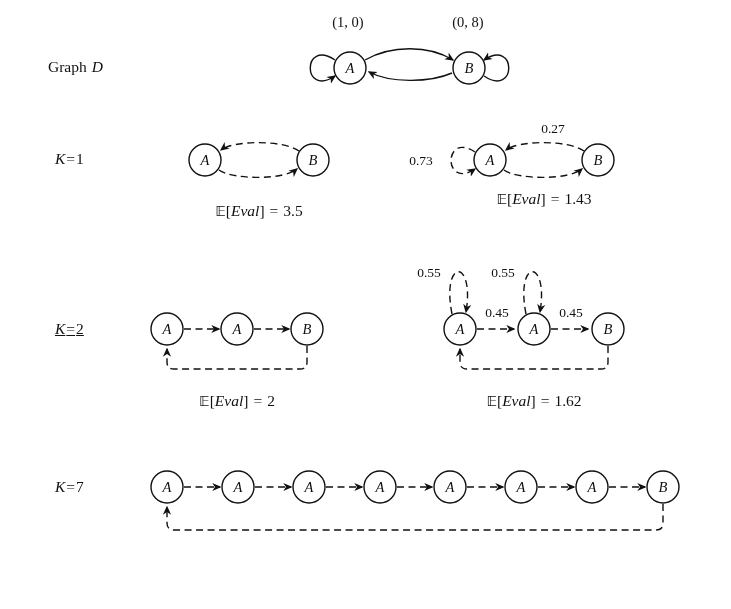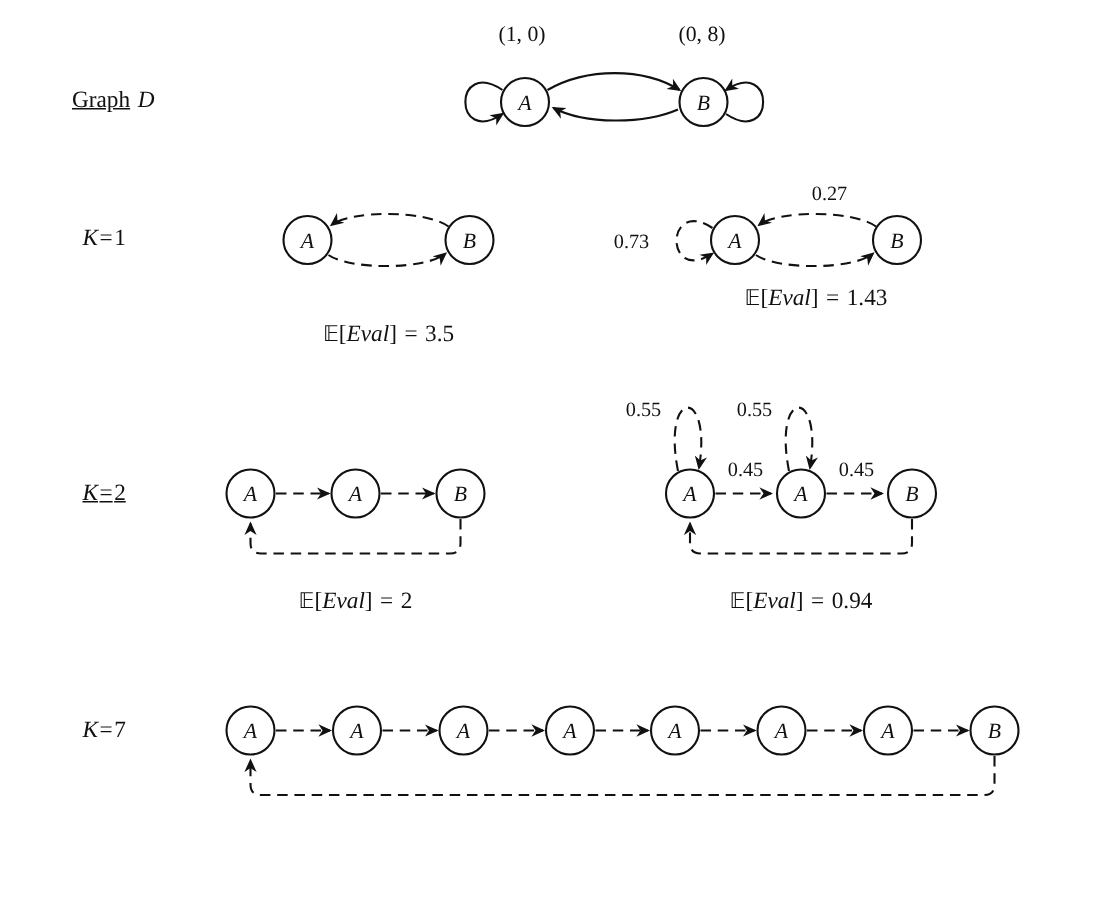--- a/index.html
+++ b/index.html
@@ -12,21 +12,21 @@
   .solid, .dash { fill:none; stroke:#111111; stroke-width:1.4; }
   .dash { stroke-dasharray:7 4.5; }
   circle.node { fill:#ffffff; stroke:#111111; stroke-width:1.4; }
   text { fill:#111111; }
   .node-label { font:italic 14.5px "Liberation Serif","DejaVu Serif",serif; text-anchor:middle; }
   .tick { font:14.5px "Liberation Serif","DejaVu Serif",serif; text-anchor:middle; }
   .prob { font:13.5px "Liberation Serif","DejaVu Serif",serif; text-anchor:middle; }
 
   
   .row-label { position:absolute; font-size:15.5px; white-space:nowrap; }
-  .row-label .word { margin-right:5px;text-decoration:underline; }
+  .row-label .word { margin-right:5px; }
   .it { font-style:italic; }
   .bb { font-family:"DejaVu Sans","Liberation Sans",sans-serif; font-size:14.5px; }
   .eqsign { margin:0 5px; }
   .eqtight { margin:0 1px; }
   .formula { position:absolute; width:260px; text-align:center; font-size:15.5px; white-space:nowrap; }
   .frac { display:inline-flex; flex-direction:column; vertical-align:middle; line-height:1.1; font-size:11.5px; text-align:center; }
   .frac .num { border-bottom:1px solid #111111; padding:0 3px; }
   .frac .den { padding:0 3px; }
 </style>
 </head>
@@ -139,30 +139,30 @@
   <div class="row-label" style="left:55px; top:150px;font-family:Liberation Serif, serif;">
     <span class="it">K</span><span class="eqtight">=</span><span>1</span>
   </div>
   <div class="row-label" style="left:55px; top:320px;text-decoration:underline;">
     <span class="it">K</span><span class="eqtight">=</span><span>2</span>
   </div>
   <div class="row-label" style="left:55px; top:478px;">
     <span class="it">K</span><span class="eqtight">=</span><span>7</span>
   </div>
 
-  <div class="formula" style="left:129px; top:214px;">
+  <div class="formula" style="left:129px; top:202px;">
     <span class="bb">𝔼</span><span>[</span><span class="it">Eval</span><span>]</span><span class="eqsign">=</span><span>3.5</span>
   </div>
 
   <div class="formula" style="left:414px; top:190px;">
     <span class="bb">𝔼</span><span>[</span><span class="it">Eval</span><span>]</span><span class="eqsign">=</span><span>1.43</span>
   </div>
 
   <div class="formula" style="left:107px; top:392px;">
     <span class="bb">𝔼</span><span>[</span><span class="it">Eval</span><span>]</span><span class="eqsign">=</span><span>2</span>
   </div>
 
   <div class="formula" style="left:404px; top:392px;">
-    <span class="bb">𝔼</span><span>[</span><span class="it">Eval</span><span>]</span><span class="eqsign">=</span><span>0.94</span>
+    <span class="bb">𝔼</span><span>[</span><span class="it">Eval</span><span>]</span><span class="eqsign">=</span><span>1.62</span>
   </div>
 
 
 </div>
 
 </body></html>

